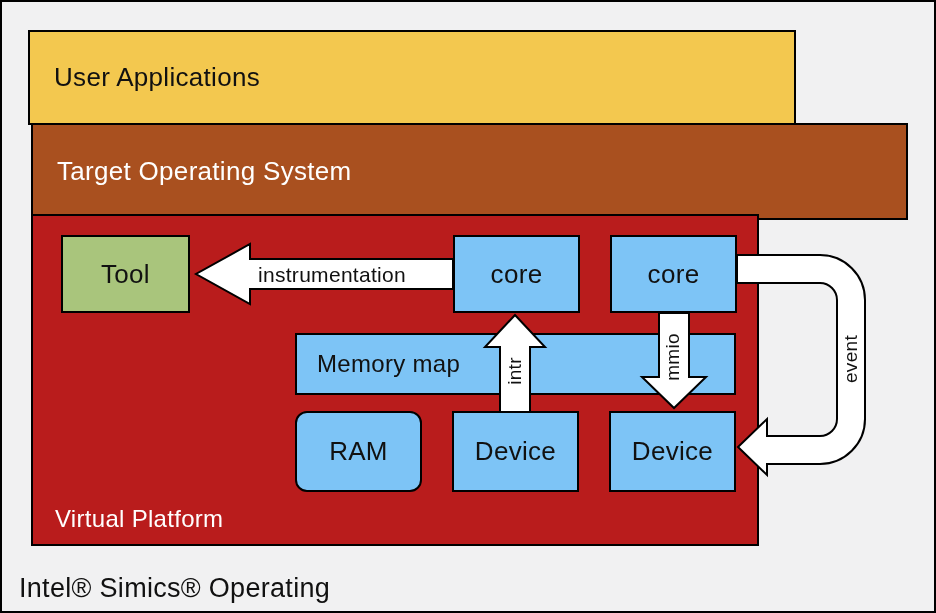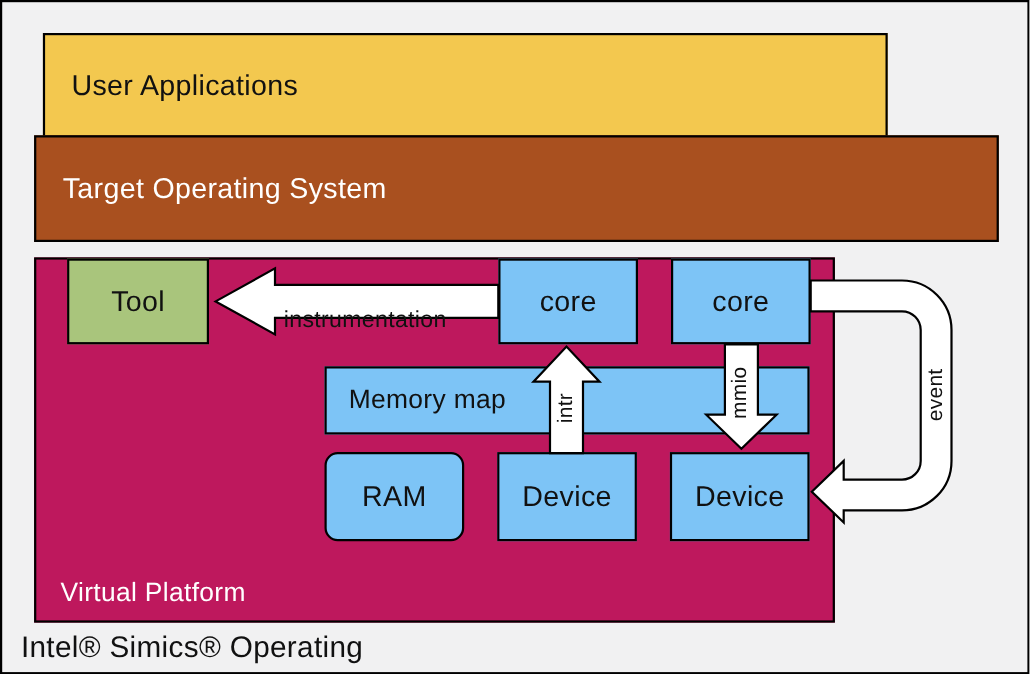--- a/index.html
+++ b/index.html
@@ -15,23 +15,23 @@
     overflow: hidden;
     letter-spacing: 0.3px;
   }
   .layer {
     position: absolute;
     box-sizing: border-box;
     border: 2px solid #000;
     display: flex;
     align-items: center;
   }
-  #layer-user-apps  { left: 37px; top: 28px;  width: 768px; height: 95px;  background: #f3c84f; }
+  #layer-user-apps  { left: 26px; top: 28px;  width: 768px; height: 95px;  background: #f3c84f; }
   #layer-target-os  { left: 29px; top: 121px; width: 877px; height: 97px;  background: #a9501f; }
-  #layer-virtual-platform { left: 29px; top: 232px; width: 728px; height: 332px; background: #be185d; }
+  #layer-virtual-platform { left: 29px; top: 212px; width: 728px; height: 332px; background: #b91c1c; }
   .layer-label { padding-left: 24px; font-size: 26px; }
   #layer-target-os .layer-label { color: #ffffff; }
   .vp-label {
     position: absolute;
     left: 22px;
     bottom: 11px;
     font-size: 24px;
     color: #ffffff;
   }
   .box {
@@ -66,21 +66,21 @@
     stroke-linejoin: miter;
   }
   .arrow-label {
     position: absolute;
     display: flex;
     align-items: center;
     justify-content: center;
     font-size: 21px;
     color: #111;
   }
-  #label-instrumentation { left: 212px; top: 258px; width: 236px; height: 29px; margin-top: 16px; }
+  #label-instrumentation { left: 212px; top: 258px; width: 236px; height: 29px; }
   .rot { transform: rotate(-90deg); font-size: 19px; }
   #label-intr  { left: 468px; top: 356px; width: 90px; height: 26px; }
   #label-mmio  { left: 626px; top: 342px; width: 90px; height: 26px; }
   #label-event { left: 804px; top: 344px; width: 90px; height: 26px; }
   .footer-title {
     position: absolute;
     left: 17px;
     top: 571px;
     font-size: 27px;
     color: #111;

